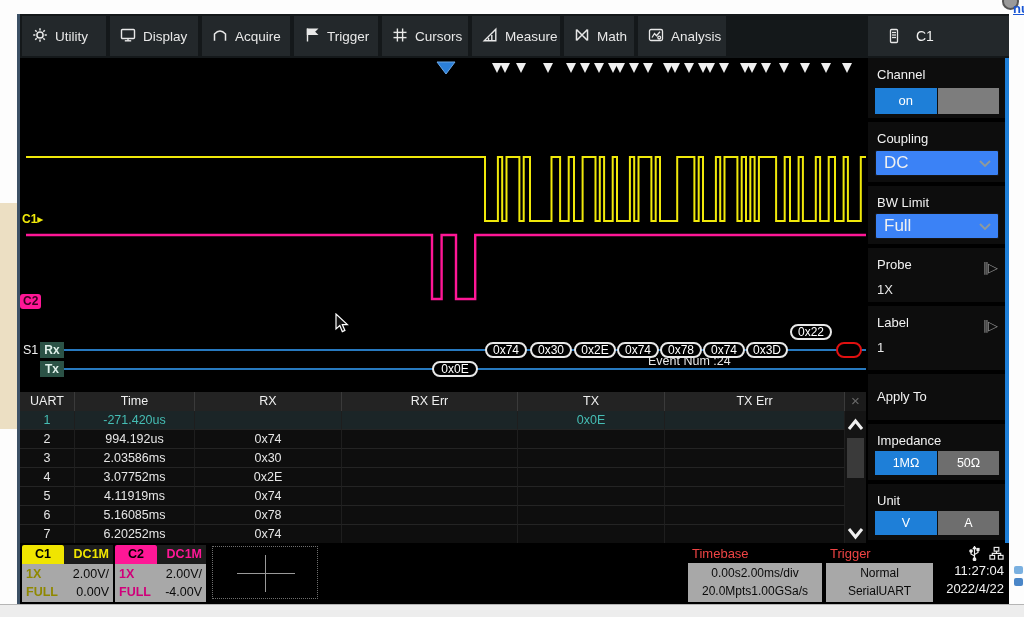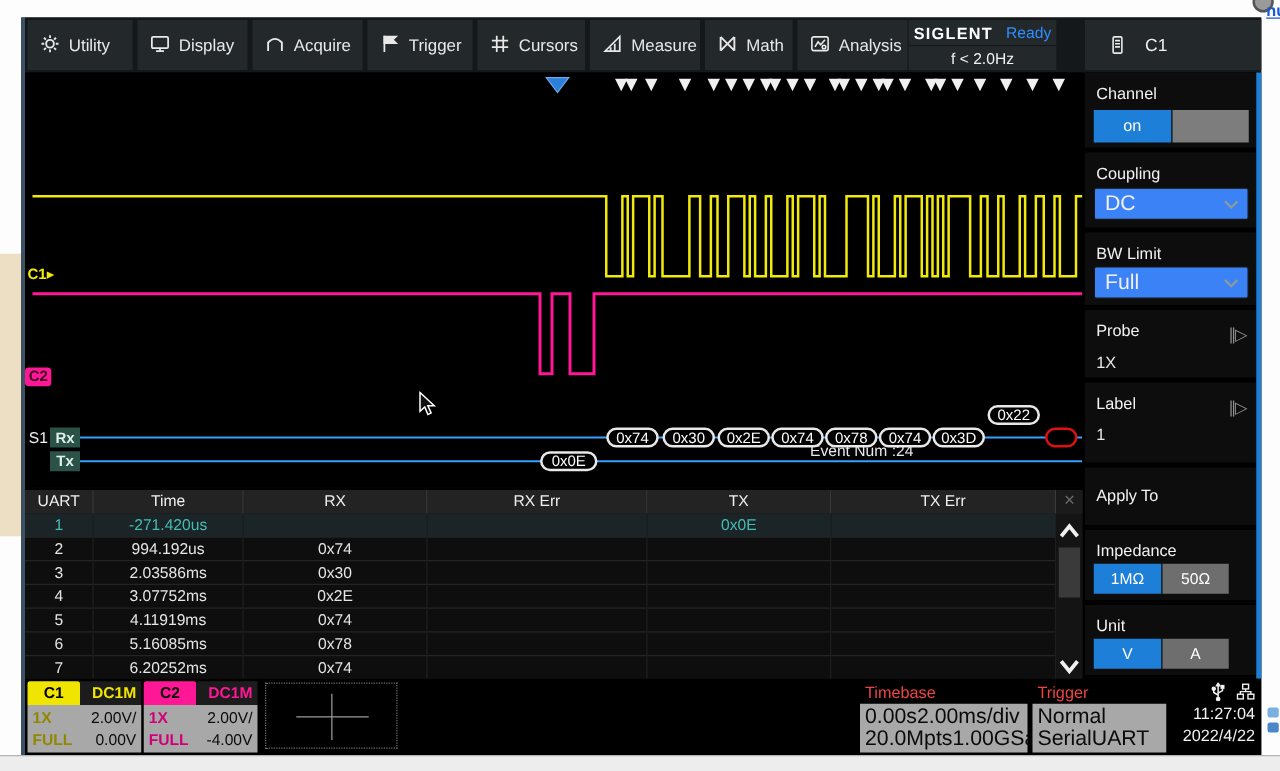--- a/index.html
+++ b/index.html
@@ -67,42 +67,42 @@
   .sec { position:absolute; left:0; width:137px; background:#0d0d0d; border-bottom:2px solid #000; }
   .sec-label { color:#f2f2f2; font-size:13px; padding:9px 0 0 9px; }
   .toggle { position:absolute; left:7px; top:30px; width:124px; height:26px; display:flex; }
   .toggle .on { width:62px; background:#1e7fd8; color:#fff; text-align:center; line-height:26px; font-size:13px; }
   .toggle .off { width:62px; background:#7d7d7d; margin-left:1px; }
   .dropdown { position:absolute; left:7px; width:124px; height:26px; background:#3b82f6; border:1px solid #161616;
     border-radius:2px; color:#f0f0f0; font-size:17px; line-height:24px; padding-left:8px; }
   .dropdown svg { position:absolute; right:7px; top:9px; }
   .sub-icon { position:absolute; right:8px; top:12px; color:#8f8f8f; font-size:13px; letter-spacing:-1px; }
   .sec-value { color:#e8e8e8; font-size:13px; padding:10px 0 0 9px; }
-  .seg { position:absolute; left:7px; width:108px; height:24px; display:flex; font-size:12.5px; }
+  .seg { position:absolute; left:7px; width:124px; height:24px; display:flex; font-size:12.5px; }
   .seg .a { width:62px; background:#1e7fd8; color:#fff; text-align:center; line-height:24px; }
   .seg .b { width:61px; background:#6e6e6e; color:#fff; text-align:center; line-height:24px; margin-left:1px; }
   #panel-scroll { position:absolute; right:0; top:0; width:4px; height:485px; background:#1e7fd8; }
 
   
   #bottombar { left:0; top:529px; width:989px; height:61px; background:#000; }
   .ch-box { position:absolute; top:2px; width:91px; height:57px; }
   .ch-head { height:19px; display:flex; }
   .ch-tab { width:42px; color:#000; font-weight:bold; font-size:12.5px; text-align:center; line-height:19px; border-radius:2px 2px 0 0; }
   .ch-coup { flex:1; background:#1c1c1c; font-size:12.5px; text-align:right; line-height:19px; padding-right:4px; font-weight:bold; }
   .ch-body { height:38px; background:#a8a8a8; padding:1px 4px; }
   .ch-row { height:18px; display:flex; justify-content:space-between; font-size:12.5px; line-height:18px; }
   .ch-row .k { font-weight:bold; }
   .ch-row .v { color:#0a0a0a; }
   #add-box { left:192px; top:3px; width:106px; height:53px; border:1px dotted #6e6e6e; }
   #add-h { left:24px; top:26px; width:58px; height:1px; background:#9a9a9a; }
   #add-v { left:52px; top:8px; width:1px; height:37px; background:#9a9a9a; }
   .info-box { position:absolute; top:2px; }
   .info-head { height:18px; color:#ef4444; font-size:13px; padding-left:4px; line-height:18px; }
   .info-body { background:#a8a8a8; height:39px; padding:1px 4px; }
-  .info-row { height:18px; display:flex; justify-content:flex-start; font-size:17px; line-height:18px; color:#0a0a0a; }
+  .info-row { height:18px; display:flex; justify-content:center; font-size:12px; line-height:18px; color:#0a0a0a; }
   #clock-box { position:absolute; left:916px; top:0; width:70px; height:61px; color:#f2f2f2; text-align:right; }
   #clock-icons { display:flex; justify-content:flex-end; gap:8px; padding:3px 2px 1px 0; }
   #clock-time, #clock-date { font-size:13px; line-height:18px; padding-right:2px; }
 </style>
 </head>
 <body>
 
 <div id="page">
 
   <div class="abs" id="beige-strip"></div>
@@ -176,27 +176,20 @@
           </div>
           <div class="menu-item" style="left: 618px; width: 88px; text-align: right;">
             <span><svg width="16" height="16" viewBox="0 0 16 16" stroke="#e8e8e8" fill="none" stroke-width="1.3">
                 <rect x="1.5" y="2.5" width="13" height="11" rx="1.5"></rect>
                 <polyline points="4,10.5 6.5,6.5 8.5,8.8 12,4.8"></polyline>
                 <circle cx="11.2" cy="10.6" r="1.4"></circle>
               </svg></span>
             <span>Analysis</span>
           </div>
         </div>
-      <div class="abs" id="status-block">
-        <div class="abs" id="status-top">
-          <span id="brand">SIGLENT</span>
-          <span id="acq-status">Ready</span>
-        </div>
-        <div class="abs" id="status-bottom">f &lt; 2.0Hz</div>
-      </div>
       <div class="abs" id="panel-header">
         <svg width="16" height="16" viewBox="0 0 16 16" fill="none" stroke="#e8e8e8" stroke-width="1.3">
             <rect x="4.5" y="1.5" width="7" height="13" rx="1"></rect>
             <line x1="6" y1="4.5" x2="10" y2="4.5"></line>
             <line x1="6" y1="7" x2="10" y2="7"></line>
             <line x1="6" y1="9.5" x2="10" y2="9.5"></line>
           </svg>
         <span>C1</span>
       </div>
     </div>

